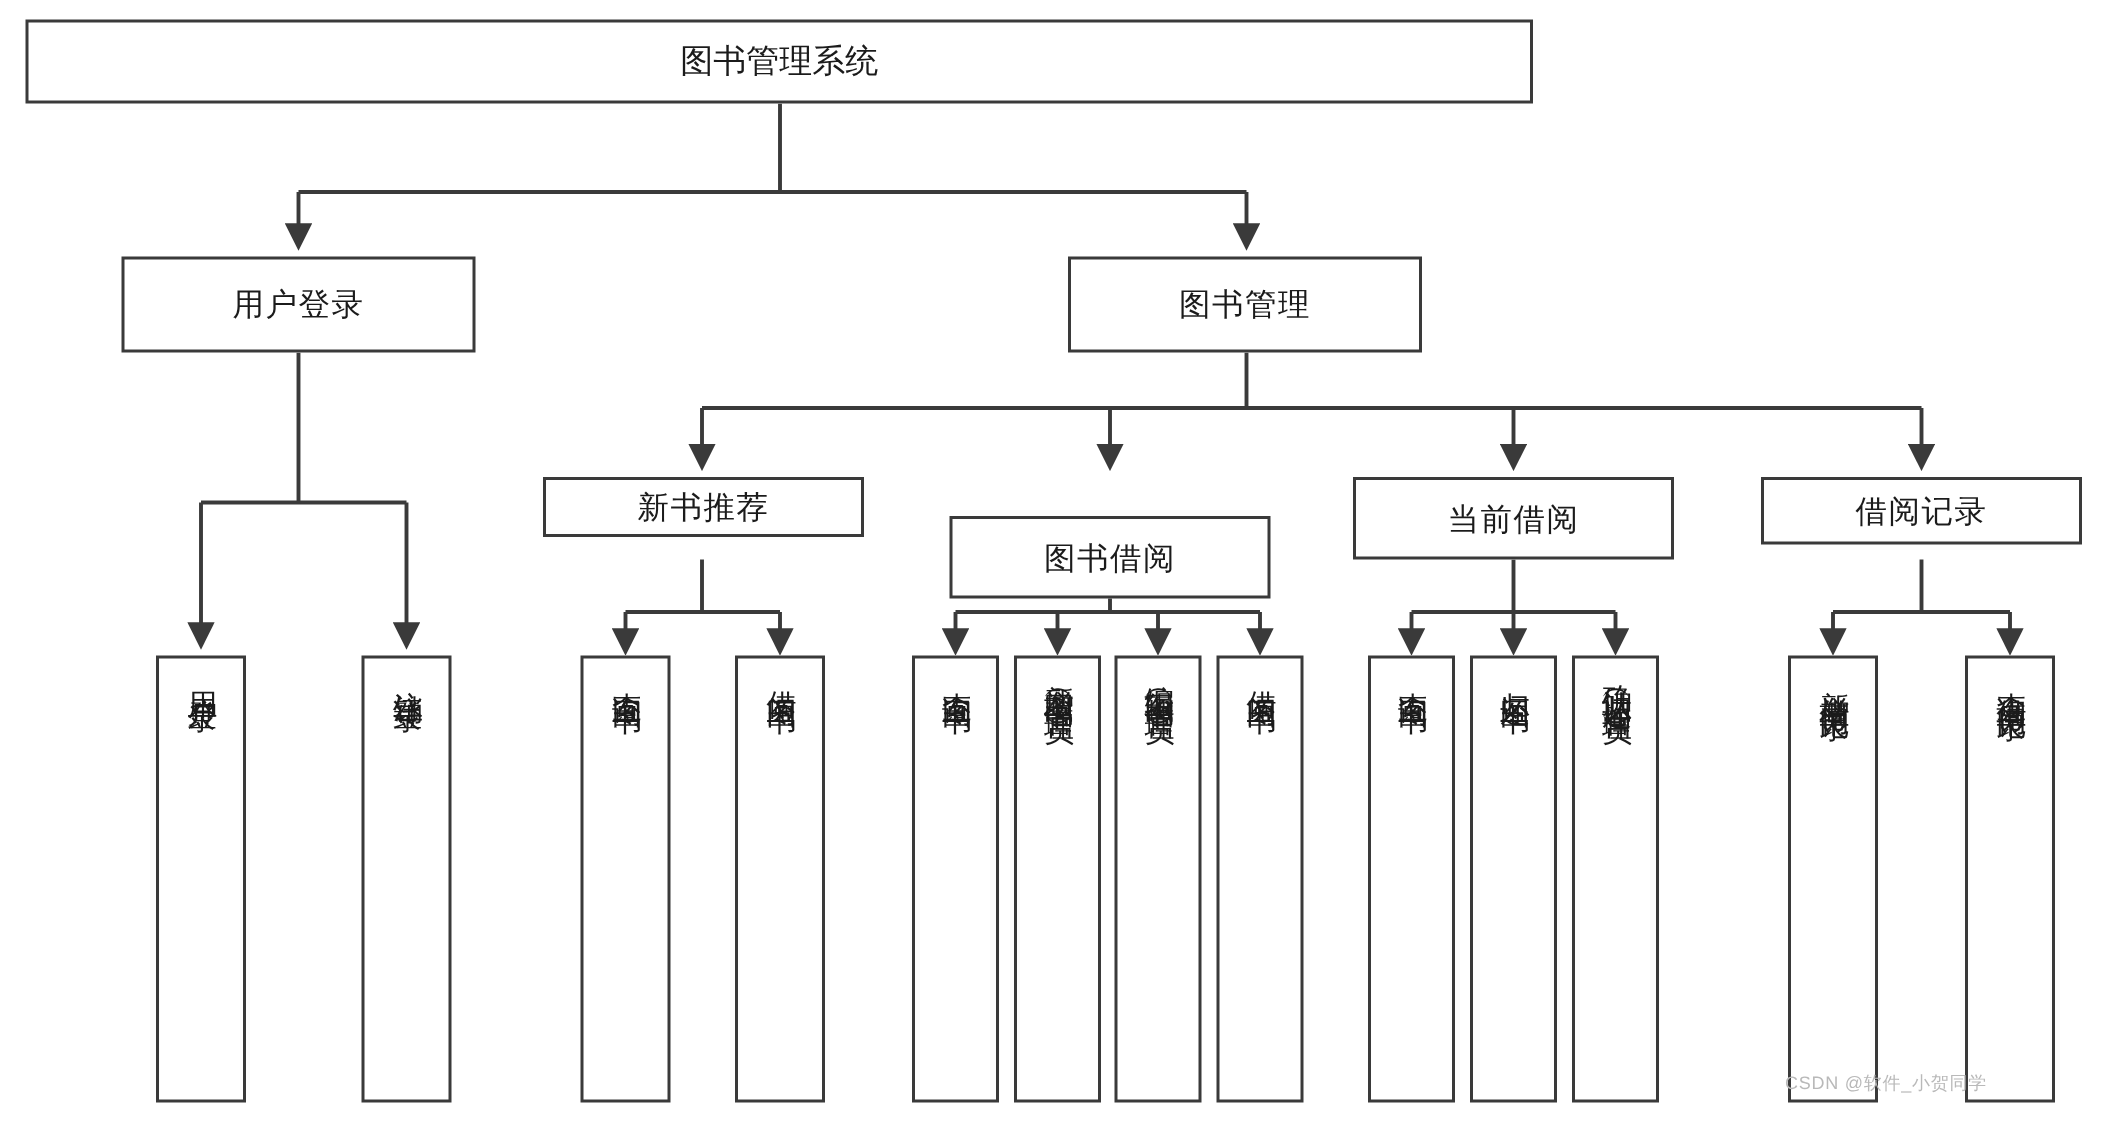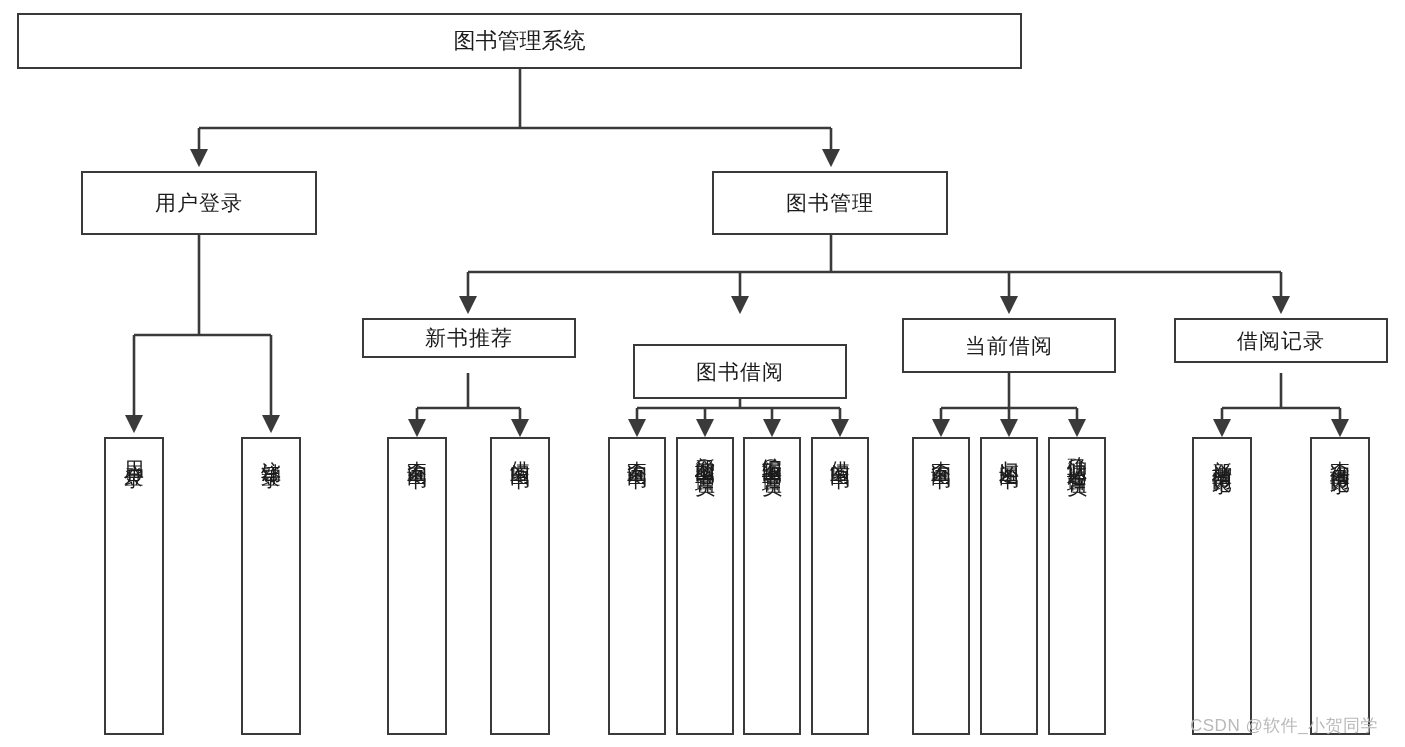--- a/index.html
+++ b/index.html
@@ -31,21 +31,21 @@
     align-items:center;
     padding-top:6px;
     white-space:nowrap;
   }
   .node.v.pad{ padding-top:2px; }
 
   .watermark{
     position:absolute;
     left:1190px;
     top:714px;
-    font-size:17px;
+    font-size:12px;
     color:#b9b9b9;
     white-space:nowrap;
     letter-spacing:.5px;
   }
 </style>
 </head>
 <body>
 
 <div id="stage">
 

